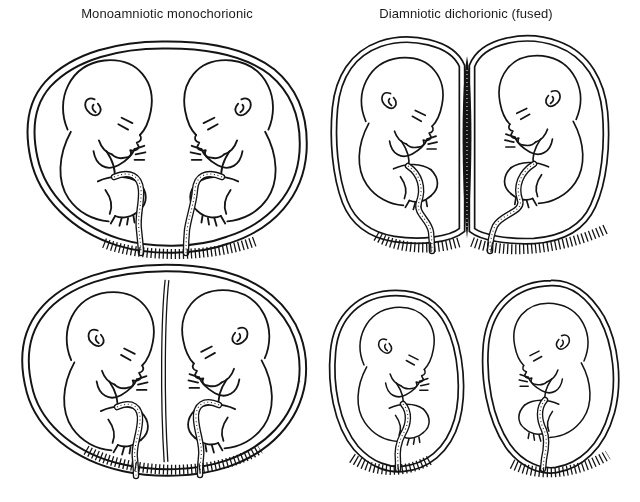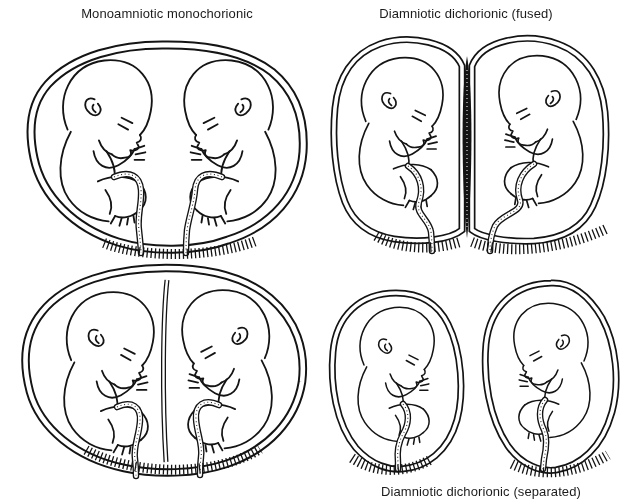--- a/index.html
+++ b/index.html
@@ -154,14 +154,13 @@
           <use href="#c4b" class="cordI"></use>
           <use href="#c4b" class="cordD"></use>
       </g>
       <path class="villi" d="M 352,458 C 374,473 404,474 430,460"></path>
       <path class="villi" d="M 512,464 C 540,478 576,474 608,455"></path>
     </g>
   </svg>
 
   <div class="caption cap-tr">Diamniotic dichorionic (fused)</div>
   <div class="caption cap-tl">Monoamniotic monochorionic</div>
-  <div class="caption cap-br">Diamniotic dichorionic (separated)</div>
 </div>
 
 </body></html>

